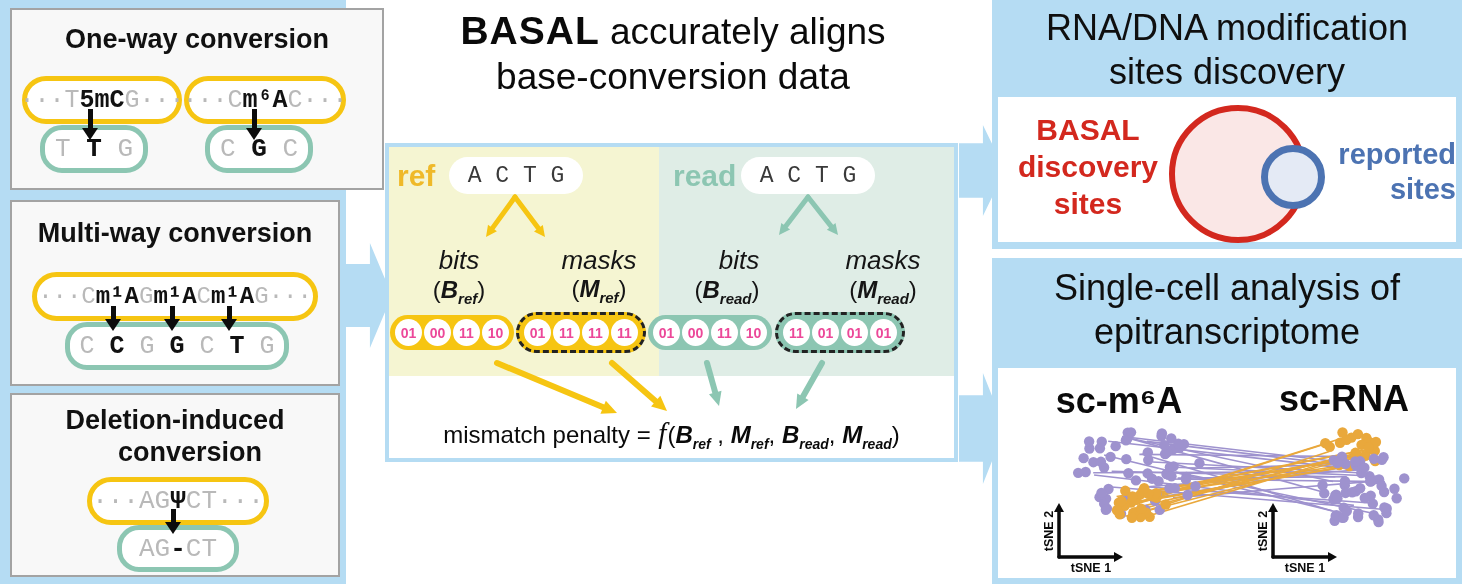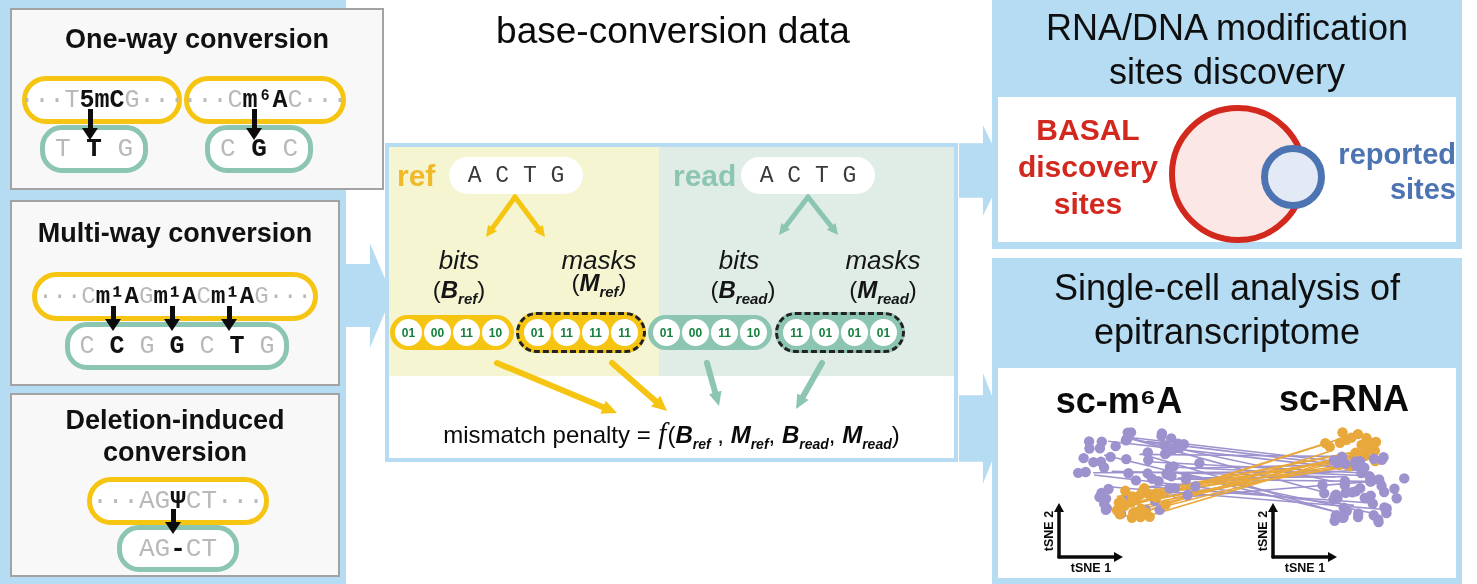--- a/index.html
+++ b/index.html
@@ -46,21 +46,21 @@
        display:flex;align-items:center;justify-content:center;white-space:pre;}
   .enc-label{position:absolute;width:100px;text-align:center;font-style:italic;font-size:26px;color:#151515;}
   .enc-var{position:absolute;width:100px;text-align:center;font-size:24px;color:#151515;}
   .enc-var b{font-style:italic;}
   .enc-var sub{font-size:15px;font-style:italic;font-weight:bold;}
   .pillrow{position:absolute;display:flex;gap:2px;align-items:center;padding:4px 5px;border-radius:22px;}
   .pillrow.dashed{border:3px dashed #222;}
   .pillrow.y{background:var(--yellow);}
   .pillrow.t{background:var(--teal);}
   .bit{width:27px;height:27px;border-radius:50%;background:#fff;display:flex;align-items:center;justify-content:center;
-       font-weight:bold;font-size:12px;color:#15803d;}
+       font-weight:bold;font-size:14px;color:#ec4899;}
   #formula{left:8px;top:270px;width:549px;text-align:center;font-size:24px;color:#0a0a0a;white-space:pre;}
   #formula .ff{font-family:"Liberation Serif",serif;font-style:italic;font-size:29px;padding:0 1px;}
   #formula b{font-style:italic;}
   #formula sub{font-size:14px;font-style:italic;font-weight:bold;}
   #flow-svg{position:absolute;left:0;top:0;width:565px;height:311px;}
 
   
   .rpanel{position:absolute;left:992px;width:470px;background:var(--lightblue);text-decoration:underline;}
   .rtitle{position:absolute;left:0;width:100%;text-align:center;font-size:36px;line-height:44px;color:#0f0f0f;}
   .whitebox{position:absolute;background:#fff;}
@@ -93,51 +93,52 @@
       <div class="convtitle" style="top:16px;">Multi-way conversion</div>
       <div class="ypill" style="left:20px;top:70px;width:276px;height:39px;font-size:24px;"><span class="seg dim">···</span><span class="seg dim">C</span><span class="seg">m¹A</span><span class="seg dim">G</span><span class="seg">m¹A</span><span class="seg dim">C</span><span class="seg">m¹A</span><span class="seg dim">G</span><span class="seg dim">···</span></div>
       <div class="darr short" style="left:93px;top:104px;"></div>
       <div class="darr short" style="left:152px;top:104px;"></div>
       <div class="darr short" style="left:209px;top:104px;"></div>
       <div class="tpill" style="left:53px;top:120px;width:214px;height:38px;font-size:25px;"><span class="seg dim">C </span><span class="seg">C</span><span class="seg dim"> G </span><span class="seg">G</span><span class="seg dim"> C </span><span class="seg">T</span><span class="seg dim"> G</span></div>
     </div>
 
     <div class="convbox" style="top:393px;height:180px;">
       <div class="convtitle" style="top:10px;">Deletion-induced</div>
-      <div class="convtitle" style="top:42px;">conversion</div>
+      <div class="convtitle" style="top:42px;margin-left:15px;">conversion</div>
       <div class="ypill" style="left:75px;top:82px;width:172px;height:38px;font-size:26px;"><span class="seg dim">···</span><span class="seg dim">AG</span><span class="seg">Ψ</span><span class="seg dim">CT</span><span class="seg dim">···</span></div>
       <div class="darr short" style="left:153px;top:114px;"></div>
       <div class="tpill" style="left:105px;top:130px;width:112px;height:37px;font-size:26px;"><span class="seg dim">AG</span><span class="seg">-</span><span class="seg dim">CT</span></div>
     </div>
   </div>
 
   <div class="blockarrow" style="left:346px;top:243px;width:46px;height:105px;"></div>
   <div class="blockarrow" style="left:959px;top:125px;width:46px;height:91px;"></div>
   <div class="blockarrow" style="left:959px;top:373px;width:46px;height:111px;"></div>
 
   <div id="main-title" class="abs">
+    <div><span class="brand">BASAL</span><span> accurately aligns</span></div>
     <div>base-conversion data</div>
   </div>
 
   <div id="mid-panel" class="abs"></div>
   <div id="mid-inner">
     <div id="bg-ref" class="abs"></div>
     <div id="bg-read" class="abs"></div>
 
     <div id="ref-label" class="abs tracklabel">ref</div>
     <div class="seqpill" style="left:60px;top:10px;">A C T G</div>
     <div id="read-label" class="abs tracklabel">read</div>
     <div class="seqpill" style="left:352px;top:10px;">A C T G</div>
 
     <div class="enc-label" style="left:20px;top:98px;">bits</div>
     <div class="enc-var" style="left:20px;top:129px;">(<b>B</b><sub>ref</sub>)</div>
     <div class="enc-label" style="left:160px;top:98px;">masks</div>
-    <div class="enc-var" style="left:160px;top:122px;">(<b>M</b><sub>ref</sub>)</div>
+    <div class="enc-var" style="left:160px;top:128px;">(<b>M</b><sub>ref</sub>)</div>
     <div class="enc-label" style="left:300px;top:98px;">bits</div>
-    <div class="enc-var" style="left:304px;top:129px;">(<b>B</b><sub>read</sub>)</div>
+    <div class="enc-var" style="left:288px;top:129px;">(<b>B</b><sub>read</sub>)</div>
     <div class="enc-label" style="left:444px;top:98px;">masks</div>
     <div class="enc-var" style="left:444px;top:129px;">(<b>M</b><sub>read</sub>)</div>
 
     <div class="pillrow y" style="left:1px;top:168px;">
         <span class="bit">01</span>
         <span class="bit">00</span>
         <span class="bit">11</span>
         <span class="bit">10</span>
       </div>
     <div class="pillrow y dashed" style="left:127px;top:165px;">

